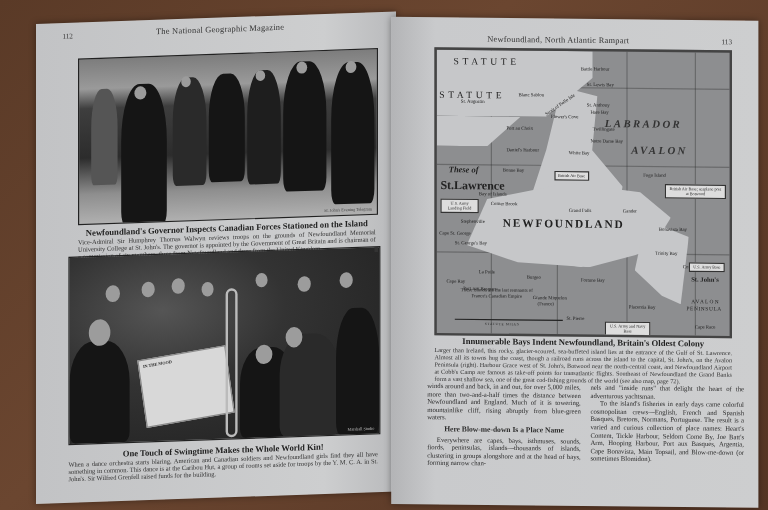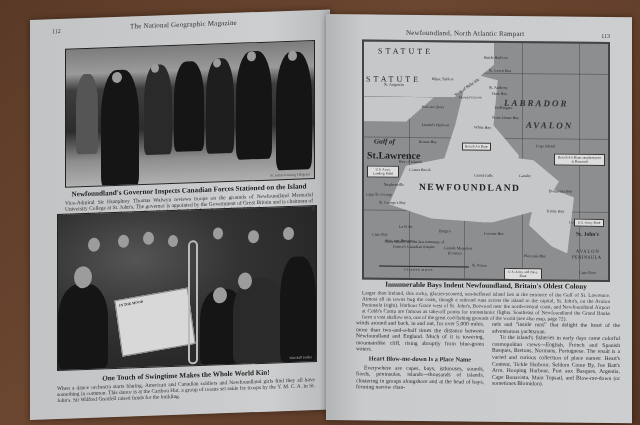--- a/index.html
+++ b/index.html
@@ -152,21 +152,21 @@
     <div class="land" style="left:0;top:55px;width:70px;height:25px;clip-path:polygon(0 0,100% 0,60% 100%,0 100%);"></div>
 
     <div class="land" style="left:70px;top:30px;width:85px;height:150px;clip-path:polygon(40% 0,75% 5%,70% 35%,100% 55%,90% 75%,60% 100%,0 95%,5% 70%,25% 35%);"></div>
     <div class="land" style="left:25px;top:110px;width:170px;height:70px;clip-path:polygon(10% 20%,50% 0,85% 10%,100% 40%,90% 80%,60% 100%,25% 95%,0 75%);"></div>
     <div class="land" style="left:165px;top:140px;width:45px;height:70px;clip-path:polygon(20% 0,100% 20%,85% 100%,50% 90%,0 60%);"></div>
 
     <span class="map-label map-lbl-big" style="left:14px;top:5px;">STATUTE</span>
     <span class="map-label map-lbl-big" style="left:2px;top:33px;">STATUTE</span>
     <span class="map-label map-lbl-ocean" style="left:140px;top:55px;">LABRADOR</span>
     <span class="map-label map-lbl-ocean" style="left:162px;top:77px;">AVALON</span>
-    <span class="map-label" style="left:10px;top:96px;font-size:7px;font-style:italic;font-weight:bold;">Gulf of</span>
+    <span class="map-label" style="left:10px;top:96px;font-size:7px;font-style:italic;font-weight:bold;">These of</span>
     <span class="map-label" style="left:3px;top:108px;font-size:10px;font-weight:bold;">St.Lawrence</span>
     <span class="map-label map-lbl-nf" style="left:55px;top:140px;">NEWFOUNDLAND</span>
     <span class="map-label" style="left:212px;top:187px;font-size:5.5px;font-weight:bold;">St. John's</span>
     <span class="map-label" style="left:212px;top:205px;font-size:4.5px;letter-spacing:1px;">AVALON</span>
     <span class="map-label" style="left:208px;top:211px;font-size:4.5px;letter-spacing:.5px;">PENINSULA</span>
 
     <span class="map-label map-lbl-sm" style="left:120px;top:12px;">Battle Harbour</span>
     <span class="map-label map-lbl-sm" style="left:20px;top:40px;">St. Augustin</span>
     <span class="map-label map-lbl-sm" style="left:68px;top:34px;">Blanc Sablon</span>
     <span class="map-label map-lbl-sm" style="left:125px;top:25px;">St. Lewis Bay</span>
@@ -210,20 +210,20 @@
     <div class="map-box" style="left:190px;top:110px;width:45px;">British Air Base; seaplane port at Botwood</div>
     <div class="map-box" style="left:210px;top:175px;width:24px;">U.S. Army Base</div>
     <div class="map-box" style="left:140px;top:225px;width:32px;">U.S. Army and Navy Base</div>
   </div>
 
   <div class="caption-title" style="left:36px;top:266px;width:248px;">Innumerable Bays Indent Newfoundland, Britain's Oldest Colony</div>
   <div class="caption-body" style="left:36px;top:275px;width:248px;font-size:5.2px;line-height:6px;">Larger than Ireland, this rocky, glacier-scoured, sea-buffeted island lies at the entrance of the Gulf of St. Lawrence. Almost all its towns hug the coast, though a railroad runs across the island to the capital, St. John's, on the Avalon Peninsula (right). Harbour Grace west of St. John's, Botwood near the north-central coast, and Newfoundland Airport at Cobb's Camp are famous as take-off points for transatlantic flights. Southeast of Newfoundland the Grand Banks form a vast shallow sea, one of the great cod-fishing grounds of the world (see also map, page 72).</div>
 
   <div class="body-text" style="left:30px;top:305px;width:128px;">
     <span>winds around and back, in and out, for over 5,000 miles, more than two-and-a-half times the distance between Newfoundland and England. Much of it is towering, mountainlike cliff, rising abruptly from blue-green waters.</span>
-    <span class="subhead">Heart Blow-me-down Is a Place Name</span>
+    <span class="subhead">Here Blow-me-down Is a Place Name</span>
     <span style="display:block;text-indent:8px;">Everywhere are capes, bays, isthmuses, sounds, fiords, peninsulas, islands—thousands of islands, clustering in groups alongshore and at the head of bays, forming narrow chan-</span>
   </div>
   <div class="body-text" style="left:166px;top:305px;width:128px;">
     <span style="display:block;">nels and "inside runs" that delight the heart of the adventurous yachtsman.</span>
     <span style="display:block;text-indent:8px;">To the island's fisheries in early days came colorful cosmopolitan crews—English, French and Spanish Basques, Bretons, Normans, Portuguese. The result is a varied and curious collection of place names: Heart's Content, Tickle Harbour, Seldom Come By, Joe Batt's Arm, Hooping Harbour, Port aux Basques, Argentia, Cape Bonavista, Main Topsail, and Blow-me-down (or sometimes Blomidon).</span>
   </div>
 </div>
 
 </body></html>

